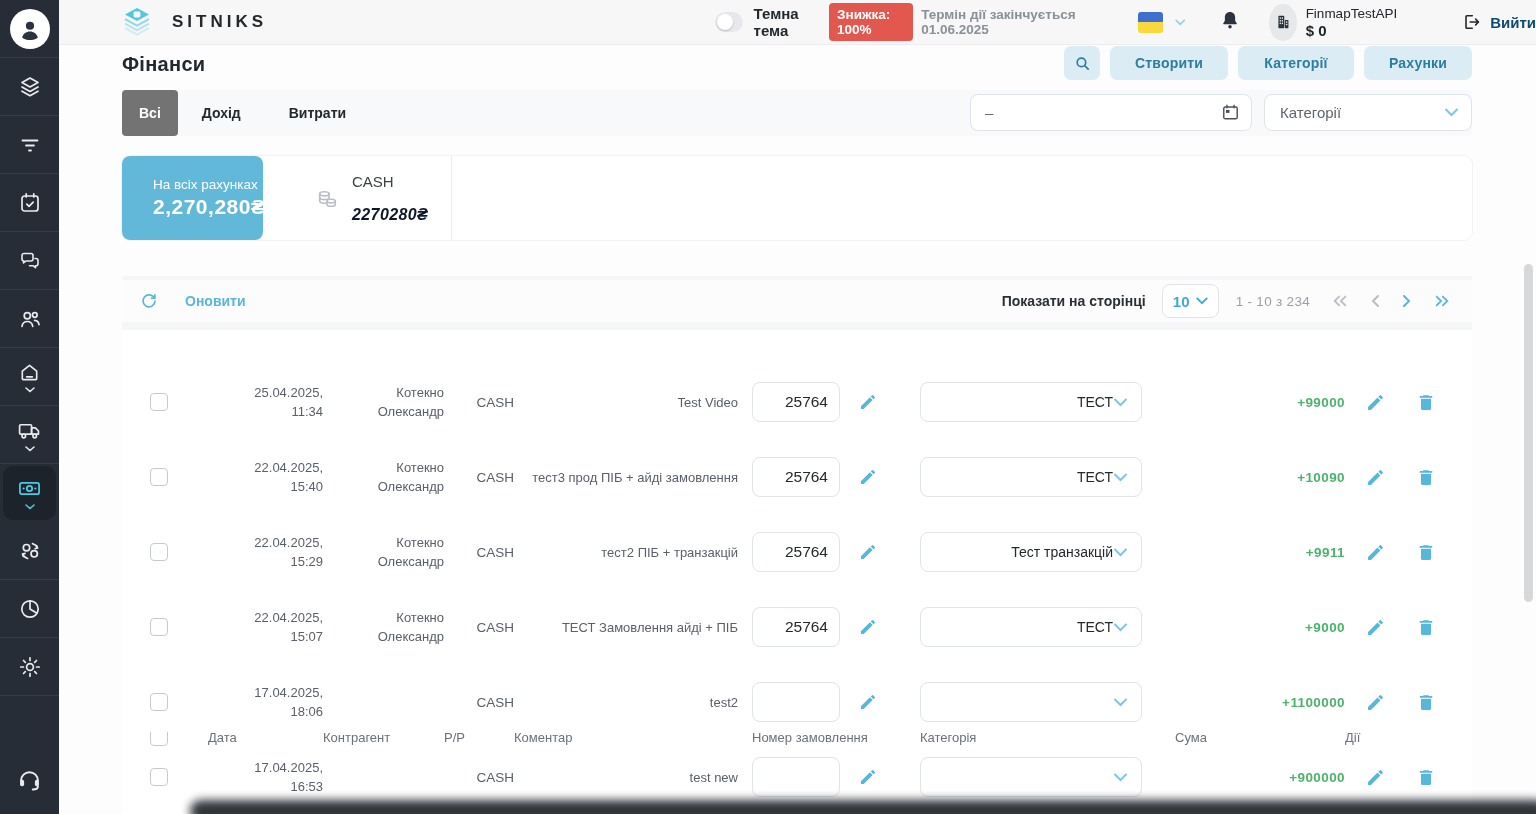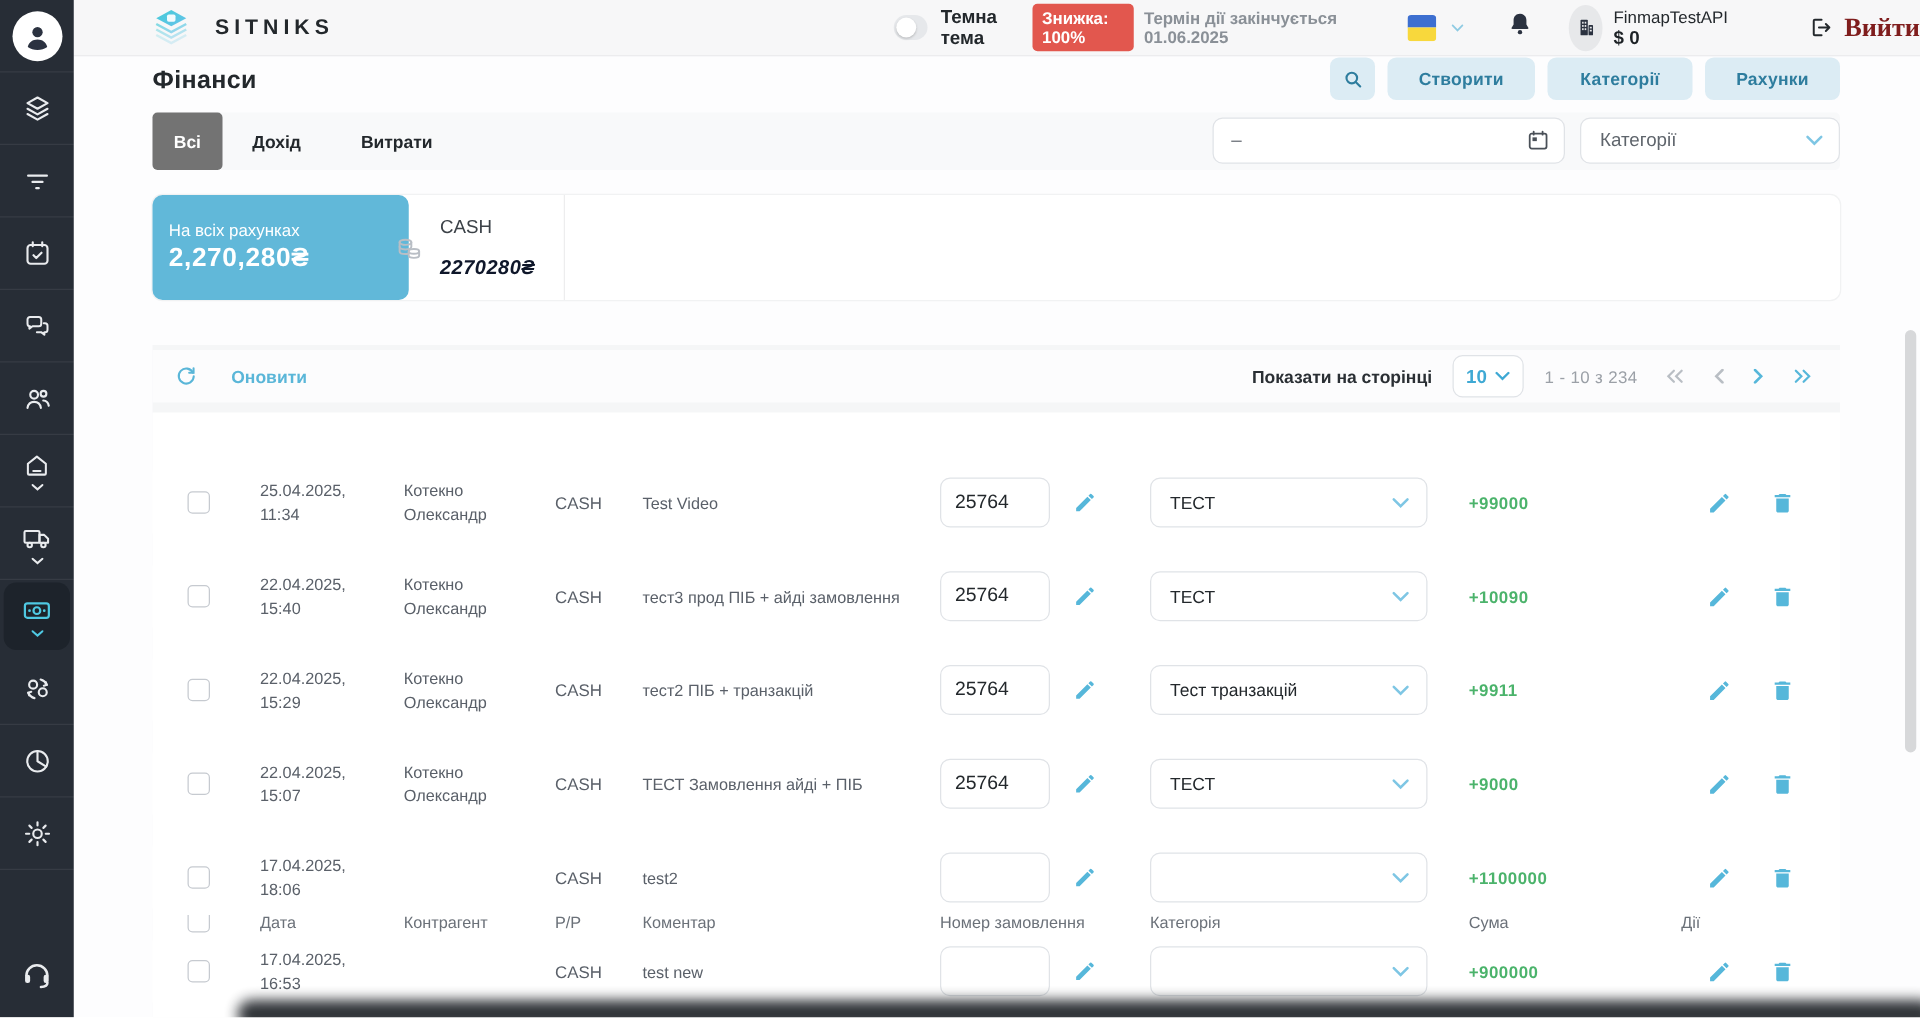--- a/index.html
+++ b/index.html
@@ -31,21 +31,21 @@
   .flag { margin-left:49px; width:33px; height:21px; border-radius:3px; overflow:hidden; display:flex; flex-direction:column; cursor:pointer; }
   .flag div:first-child { flex:1; background:#3d6fd0; }
   .flag div:last-child { flex:1; background:#f8d83c; }
   .lang-chev { margin-left:12px; cursor:pointer; }
   .bell-wrap { margin-left:34px; cursor:pointer; }
   .org-avatar { margin-left:28px; width:37px; height:37px; border-radius:50%; background:#e7e8ea; display:flex; align-items:center; justify-content:center; cursor:pointer; }
   .org-info { margin-left:9px; display:flex; flex-direction:column; justify-content:center; }
   .org-name { font-size:13.5px; color:#23282c; }
   .org-balance { font-size:15px; font-weight:700; color:#1d2226; margin-top:1px; }
   .logout { margin-left:64px; display:flex; align-items:center; gap:9px; cursor:pointer; }
-  .logout-label { font-size:21px; font-weight:600; color:#7f1d1d;font-family:Liberation Serif, serif; }
+  .logout-label { font-size:15px; font-weight:600; color:#0c4a6e; }
 
   
   .page-title { position:absolute; left:122px; top:53px; font-size:20px; font-weight:600; letter-spacing:.3px; color:#23282c; z-index:10; }
   .header-actions { position:absolute; right:64px; top:46px; display:flex; gap:10px; z-index:10; }
   .btn { background:#dcecf4; color:#2e7d9e; border:none; border-radius:7px; height:34px; font-family:inherit; font-size:14px; font-weight:700; letter-spacing:.2px; cursor:pointer; display:flex; align-items:center; justify-content:center; }
   .btn-search { width:36px; }
   .btn-create { width:118px; } .btn-cat { width:116px; } .btn-acc { width:108px; }
 
   
   .filter-strip { position:absolute; left:122px; top:90px; width:1350px; height:46px; background:#f8f9fa; border-radius:4px; z-index:5; }
@@ -54,21 +54,21 @@
   .tab-active { background:#737373; color:#fff; border-radius:4px; padding:0 17px; }
   .date-input { position:absolute; left:970px; top:94px; width:282px; height:37px; background:#fff; border:1px solid #e0e3e7; border-radius:8px; display:flex; align-items:center; z-index:6; cursor:pointer; }
   .date-value { font-size:15px; color:#6a7077; margin-left:14px; flex:1; }
   .date-input svg { margin-right:11px; }
   .cat-filter { position:absolute; left:1264px; top:94px; width:208px; height:37px; background:#fff; border:1px solid #e0e3e7; border-radius:8px; display:flex; align-items:center; z-index:6; cursor:pointer; }
   .cat-filter span { font-size:15px; color:#5f656c; margin-left:15px; flex:1; }
   .cat-filter svg { margin-right:12px; }
 
   
   .cards { position:absolute; left:122px; top:156px; width:1350px; height:84px; background:#fff; border-radius:8px; box-shadow:0 0 0 1px #f1f2f3; z-index:5; }
-  .card-total { position:absolute; left:0; top:0; width:205px; height:84px; background:#61b8d9; border-radius:8px; color:#fff; display:flex; flex-direction:column; justify-content:center; padding-left:13px; cursor:pointer; }
+  .card-total { position:absolute; left:0; top:0; width:141px; height:84px; background:#61b8d9; border-radius:8px; color:#fff; display:flex; flex-direction:column; justify-content:center; padding-left:31px; cursor:pointer; }
   .card-total-label { font-size:13.5px; font-weight:500; }
   .card-total-value { font-size:21px; font-weight:700; letter-spacing:.5px; margin-top:3px; }
   .card-cash { position:absolute; left:173px; top:0; width:157px; height:84px; display:flex; align-items:center; border-right:1px solid #ededee; cursor:pointer; }
   .card-cash svg { margin-left:20px; }
   .card-cash-info { margin-left:12px; }
   .card-cash-name { font-size:15px; color:#3c4248; }
   .card-cash-value { font-size:16px; font-weight:700; color:#0f172a; letter-spacing:.4px; margin-top:16px;font-style:italic; }
 
   
   .table-bg { position:absolute; left:122px; top:276px; width:1350px; height:538px; background:#f5f6f7; z-index:1; }
@@ -79,21 +79,21 @@
   .perpage-select { margin-left:16px; width:57px; height:34px; border:1px solid #e0e3e7; border-radius:8px; background:#fff; display:flex; align-items:center; justify-content:center; gap:6px; cursor:pointer; }
   .perpage-select span { font-size:15px; font-weight:700; color:#3fa9d4; }
   .range { margin-left:17px; font-size:13.5px; color:#9ba0a7; letter-spacing:.3px; }
   .pager { display:flex; align-items:center; gap:22px; margin-left:22px; margin-right:22px; }
   .pager .pg { cursor:pointer; display:flex; align-items:center; }
 
   .thead { position:absolute; left:122px; top:330px; width:1350px; height:40px; background:#fff; z-index:5; }
   .thead .hcell { font-size:13px; font-weight:500; color:#6b7179; }
   .grid { display:grid; grid-template-columns:86px 115px 121px 70px 238px 168px 255px 170px 1fr; align-items:center; height:100%; }
   .rows { position:absolute; left:122px; top:372px; width:1350px; z-index:5; }
-  .trow { background:#fff; height:60px; margin-bottom:15px; border-radius:6px; }
+  .trow { background:#fff; height:60px; margin-bottom:15px; border-radius:6px;text-align:right; }
   .checkbox { width:18px; height:18px; border:1.5px solid #c6cad0; border-radius:4px; background:#fff; margin-left:28px; display:block; cursor:pointer; }
   .cell-2line { font-size:13px; color:#5a6069; line-height:19px; }
   .c-pp { font-size:13.5px; color:#5a6069; }
   .c-comment { font-size:13px; color:#5a6069; padding-right:14px; }
   .c-order { display:flex; align-items:center; gap:18px; }
   .order-input { width:88px; height:40px; border:1px solid #e0e3e7; border-radius:8px; background:#fff; font-size:15.5px; color:#23282c; line-height:38px; padding:0 11px; overflow:hidden; white-space:nowrap; cursor:text; }
   .cat-select { width:222px; height:40px; border:1px solid #e0e3e7; border-radius:8px; background:#fff; display:flex; align-items:center; cursor:pointer; }
   .cat-select span { flex:1; margin-left:15px; font-size:14px; color:#23282c; white-space:nowrap; overflow:hidden; }
   .cat-select svg { margin-right:13px; flex-shrink:0; }
   .c-sum { font-size:13.5px; font-weight:600; color:#4bb36b; letter-spacing:.4px; }

